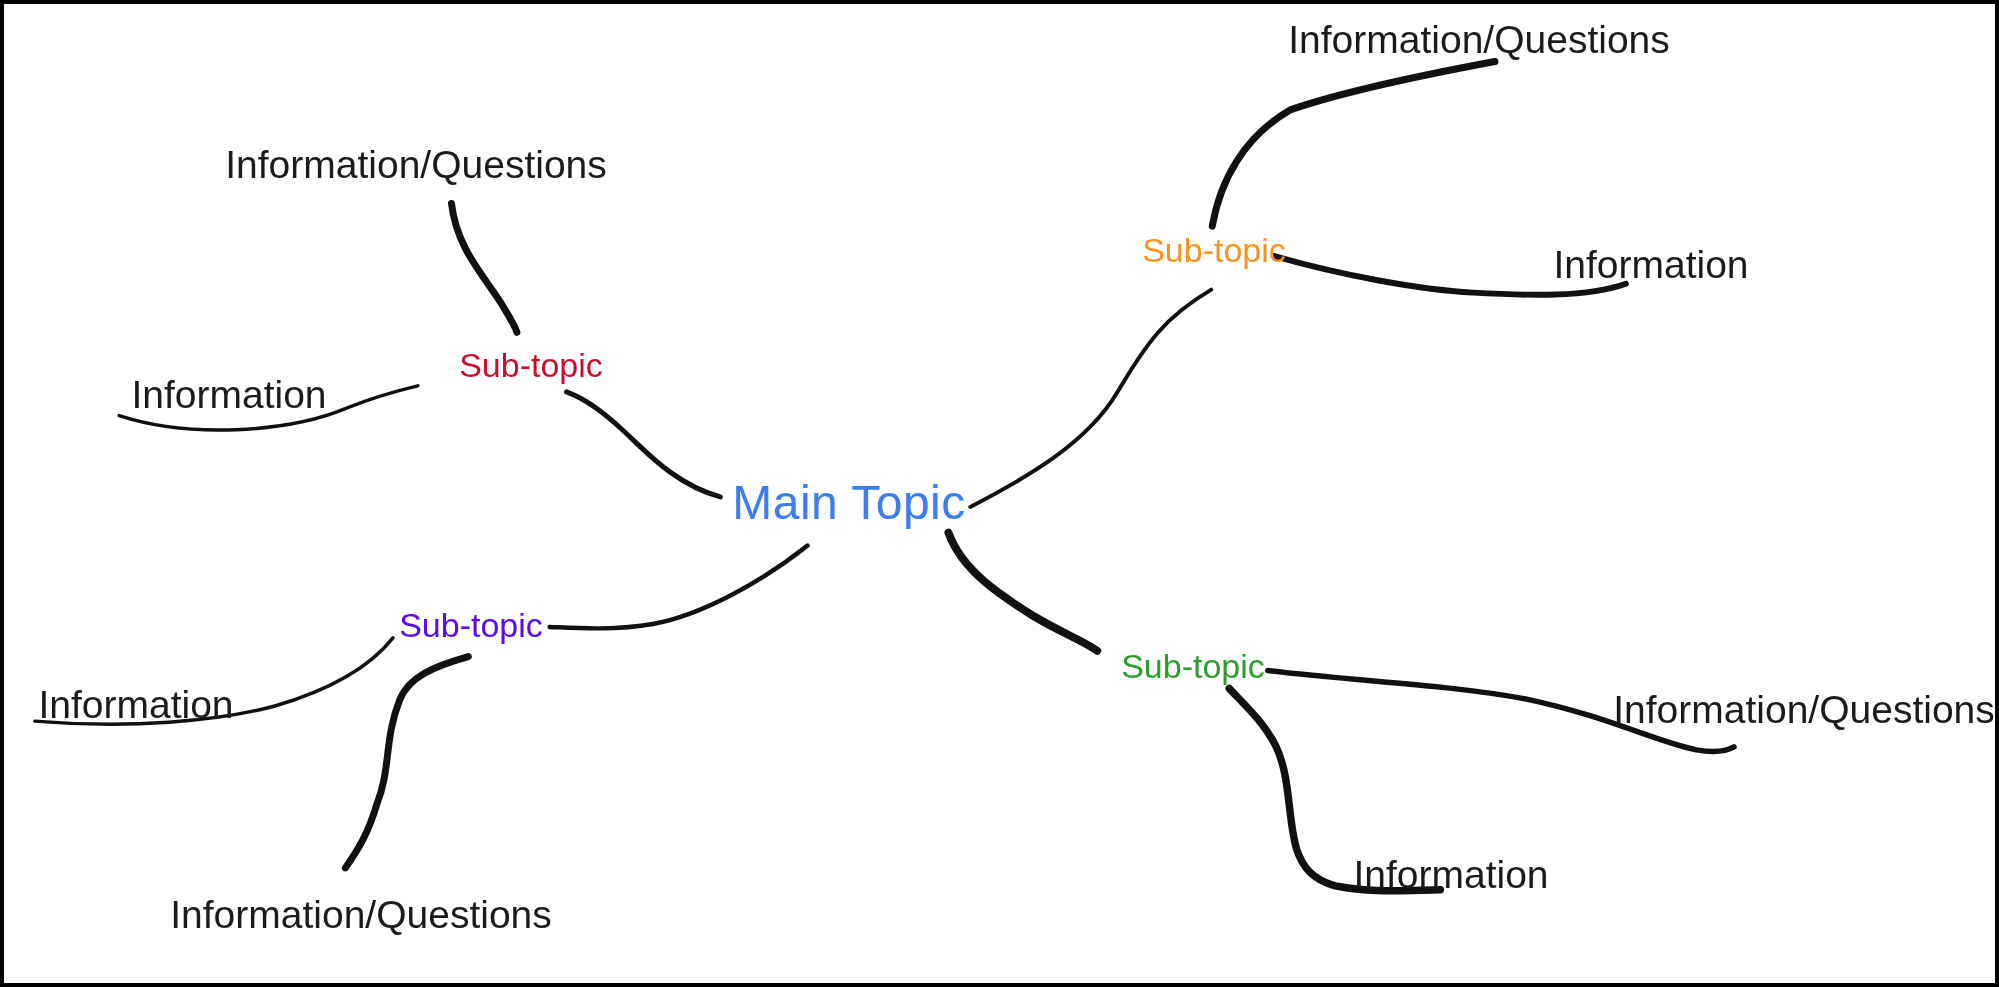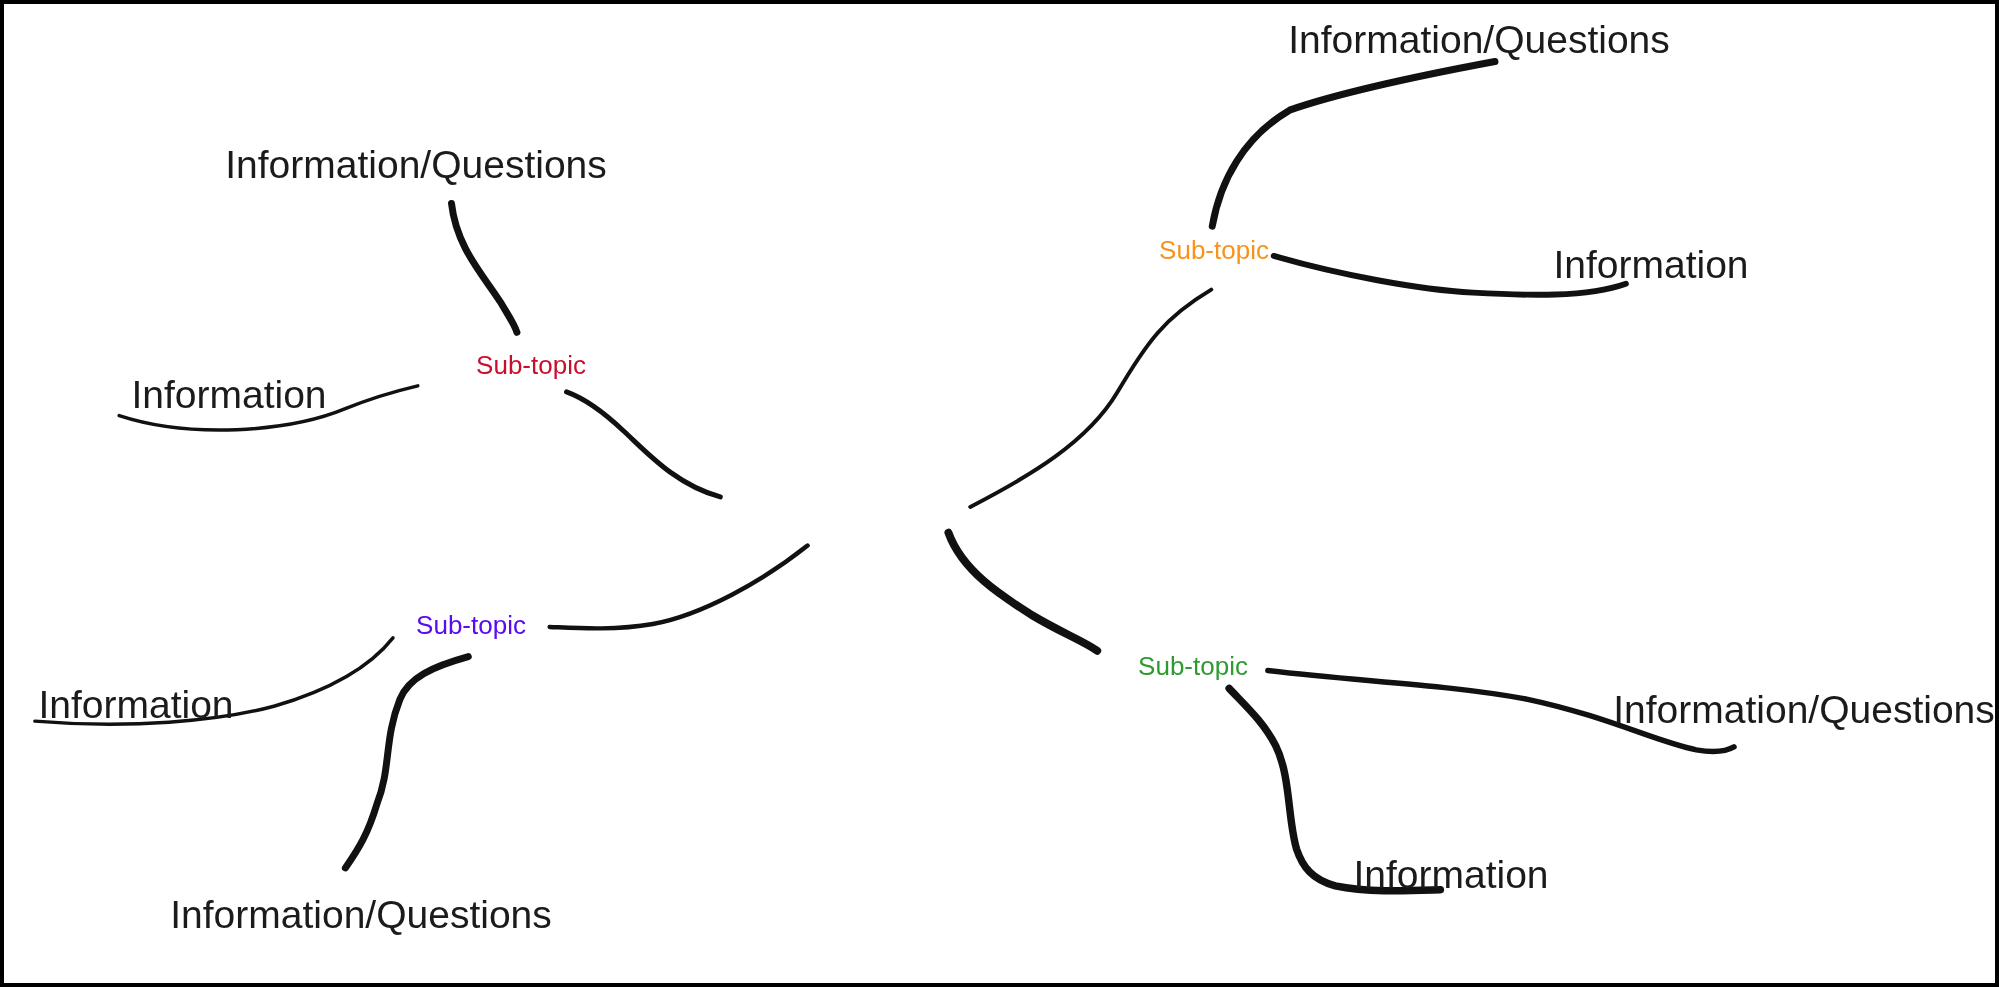--- a/index.html
+++ b/index.html
@@ -28,21 +28,21 @@
     position: absolute;
     transform: translate(-50%, -50%);
     white-space: nowrap;
     line-height: 1;
   }
   .center-node {
     font-size: 48px;
     letter-spacing: 0.5px;
   }
   .subtopic-node {
-    font-size: 26px;
+    font-size: 34px;
   }
   .leaf-node {
     font-size: 39px;
     color: #1b1b1b;
   }
 </style>
 </head>
 <body>
 
 <div class="canvas">
@@ -55,20 +55,21 @@
       <path d="M 447,201 C 452,245 478,272 496,300 C 505,315 510,322 513,331" fill="none" stroke="#111111" stroke-width="7" stroke-linecap="round"></path>
       <path d="M 112,415 C 182,438 282,432 340,408 C 372,395 396,389 413,385" fill="none" stroke="#111111" stroke-width="3.5" stroke-linecap="round"></path>
       <path d="M 1214,224 C 1222,178 1246,134 1292,107 C 1352,86 1440,69 1499,58" fill="none" stroke="#111111" stroke-width="7" stroke-linecap="round"></path>
       <path d="M 1276,254 C 1342,273 1422,288 1477,291 C 1532,294 1592,296 1631,282" fill="none" stroke="#111111" stroke-width="6" stroke-linecap="round"></path>
       <path d="M 27,723 C 122,731 212,723 268,708 C 316,694 362,672 388,639" fill="none" stroke="#111111" stroke-width="3.5" stroke-linecap="round"></path>
       <path d="M 464,658 C 428,668 404,679 395,701 C 379,741 386,771 372,806 C 363,836 354,851 340,871" fill="none" stroke="#111111" stroke-width="7" stroke-linecap="round"></path>
       <path d="M 1270,672 C 1360,683 1452,686 1532,701 C 1612,718 1662,744 1702,752 C 1720,755 1733,753 1740,749" fill="none" stroke="#111111" stroke-width="5.5" stroke-linecap="round"></path>
       <path d="M 1231,690 C 1247,707 1266,724 1278,748 C 1293,778 1290,822 1299,852 C 1305,870 1315,883 1338,889 C 1372,896 1412,894 1444,893" fill="none" stroke="#111111" stroke-width="7.5" stroke-linecap="round"></path>
     </svg>
 
+  <div class="node center-node" style="left: 845px; top: 499px; color: rgb(60, 125, 241);">Main Topic</div>
 
   <div class="node subtopic-node" style="left: 527px; top: 361px; color: rgb(200, 16, 46);">Sub-topic</div>
 
   <div class="node subtopic-node" style="left: 1210px; top: 246px; color: rgb(246, 146, 30);">Sub-topic</div>
 
   <div class="node subtopic-node" style="left: 467px; top: 621px; color: rgb(90, 11, 239);">Sub-topic</div>
 
   <div class="node subtopic-node" style="left: 1189px; top: 662px; color: rgb(46, 155, 48);">Sub-topic</div>
 
   <div class="node leaf-node" style="left: 412px; top: 160px;">Information/Questions</div>

